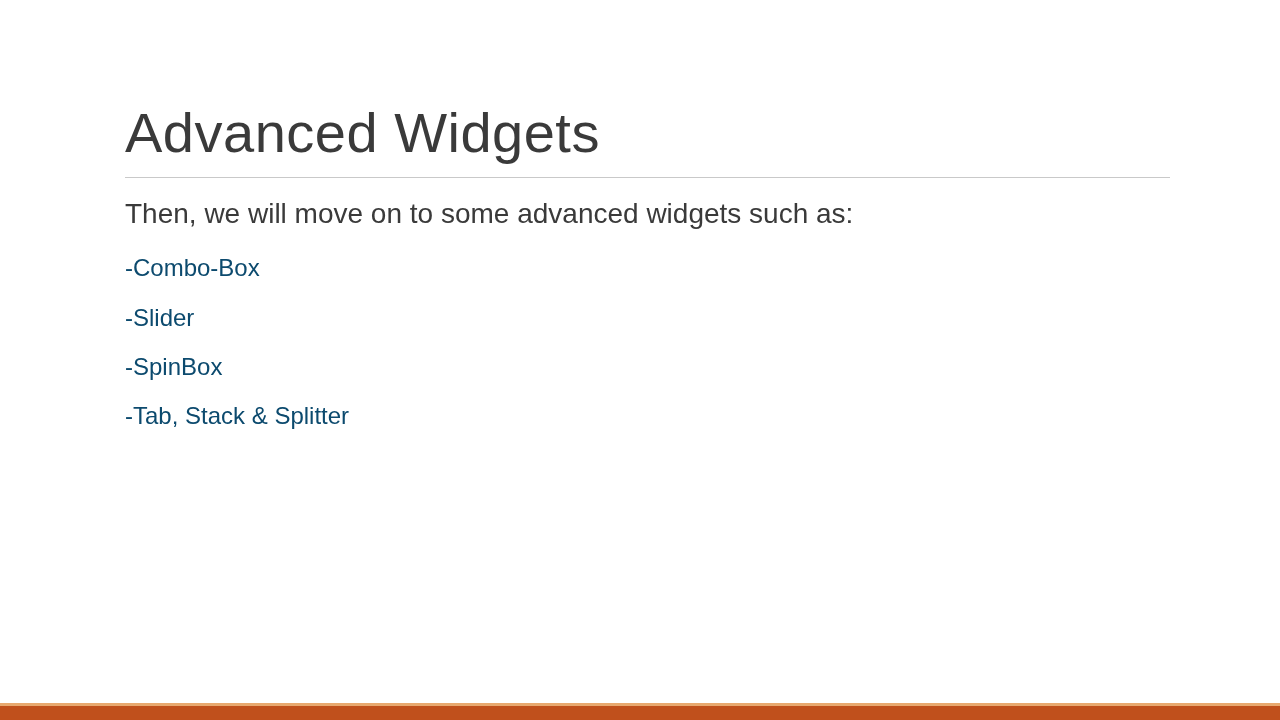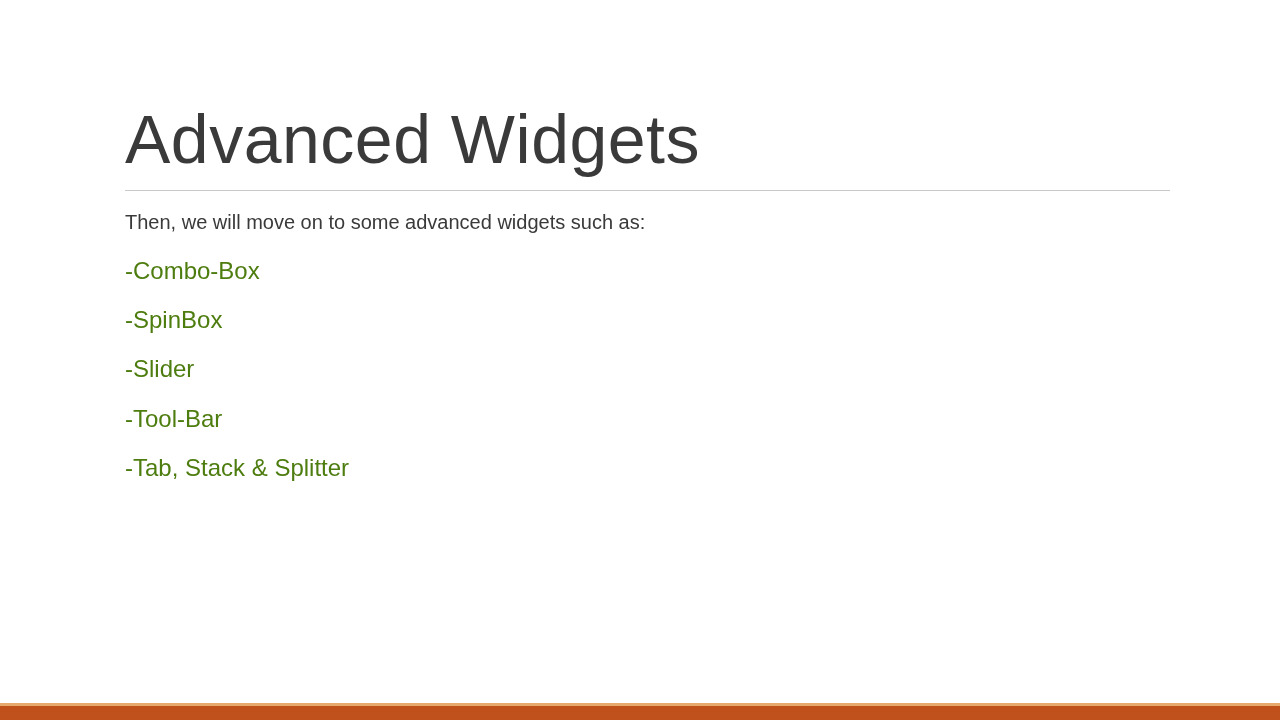--- a/index.html
+++ b/index.html
@@ -13,42 +13,42 @@
       background: #ffffff;
       font-family: "Segoe UI Light", "Segoe UI", -apple-system, sans-serif;
       color: #3a3a3a;
       position: relative;
       overflow: hidden;
     }
     .slide-content {
       padding: 100px 110px 0 125px;
     }
     .slide-title {
-      font-size: 68px;
+      font-size: 56px;
       font-weight: 300;
       color: #3a3a3a;
       letter-spacing: 0.5px;
       padding-bottom: 12px;
       border-bottom: 1px solid #c9c9c9;
       margin-bottom: 18px;
     }
     .intro-text {
-      font-size: 20px;
+      font-size: 28px;
       font-weight: 400;
       color: #3a3a3a;
       margin-bottom: 20px;
       line-height: 1.3;
     }
     .widget-list {
       list-style: none;
     }
     .widget-item {
       font-size: 24px;
       font-weight: 400;
-      color: #4d7c0f;
+      color: #0c4a6e;
       line-height: 1.3;
       margin-bottom: 18px;
     }
     .bottom-bar {
       position: absolute;
       bottom: 0;
       left: 0;
       right: 0;
       height: 14px;
       background: #c0501c;
@@ -63,21 +63,20 @@
     }
   </style>
 </head>
 <body>
 
 <div class="slide-content">
   <h1 class="slide-title">Advanced Widgets</h1>
   <p class="intro-text">Then, we will move on to some advanced widgets such as:</p>
   <ul class="widget-list">
     <li class="widget-item">-Combo-Box</li>
+    <li class="widget-item">-Slider</li>
     <li class="widget-item">-SpinBox</li>
-    <li class="widget-item">-Slider</li>
-    <li class="widget-item">-Tool-Bar</li>
     <li class="widget-item">-Tab, Stack &amp; Splitter</li>
   </ul>
 </div>
 
 <div class="bottom-accent"></div>
 <div class="bottom-bar"></div>
 
 </body></html>

